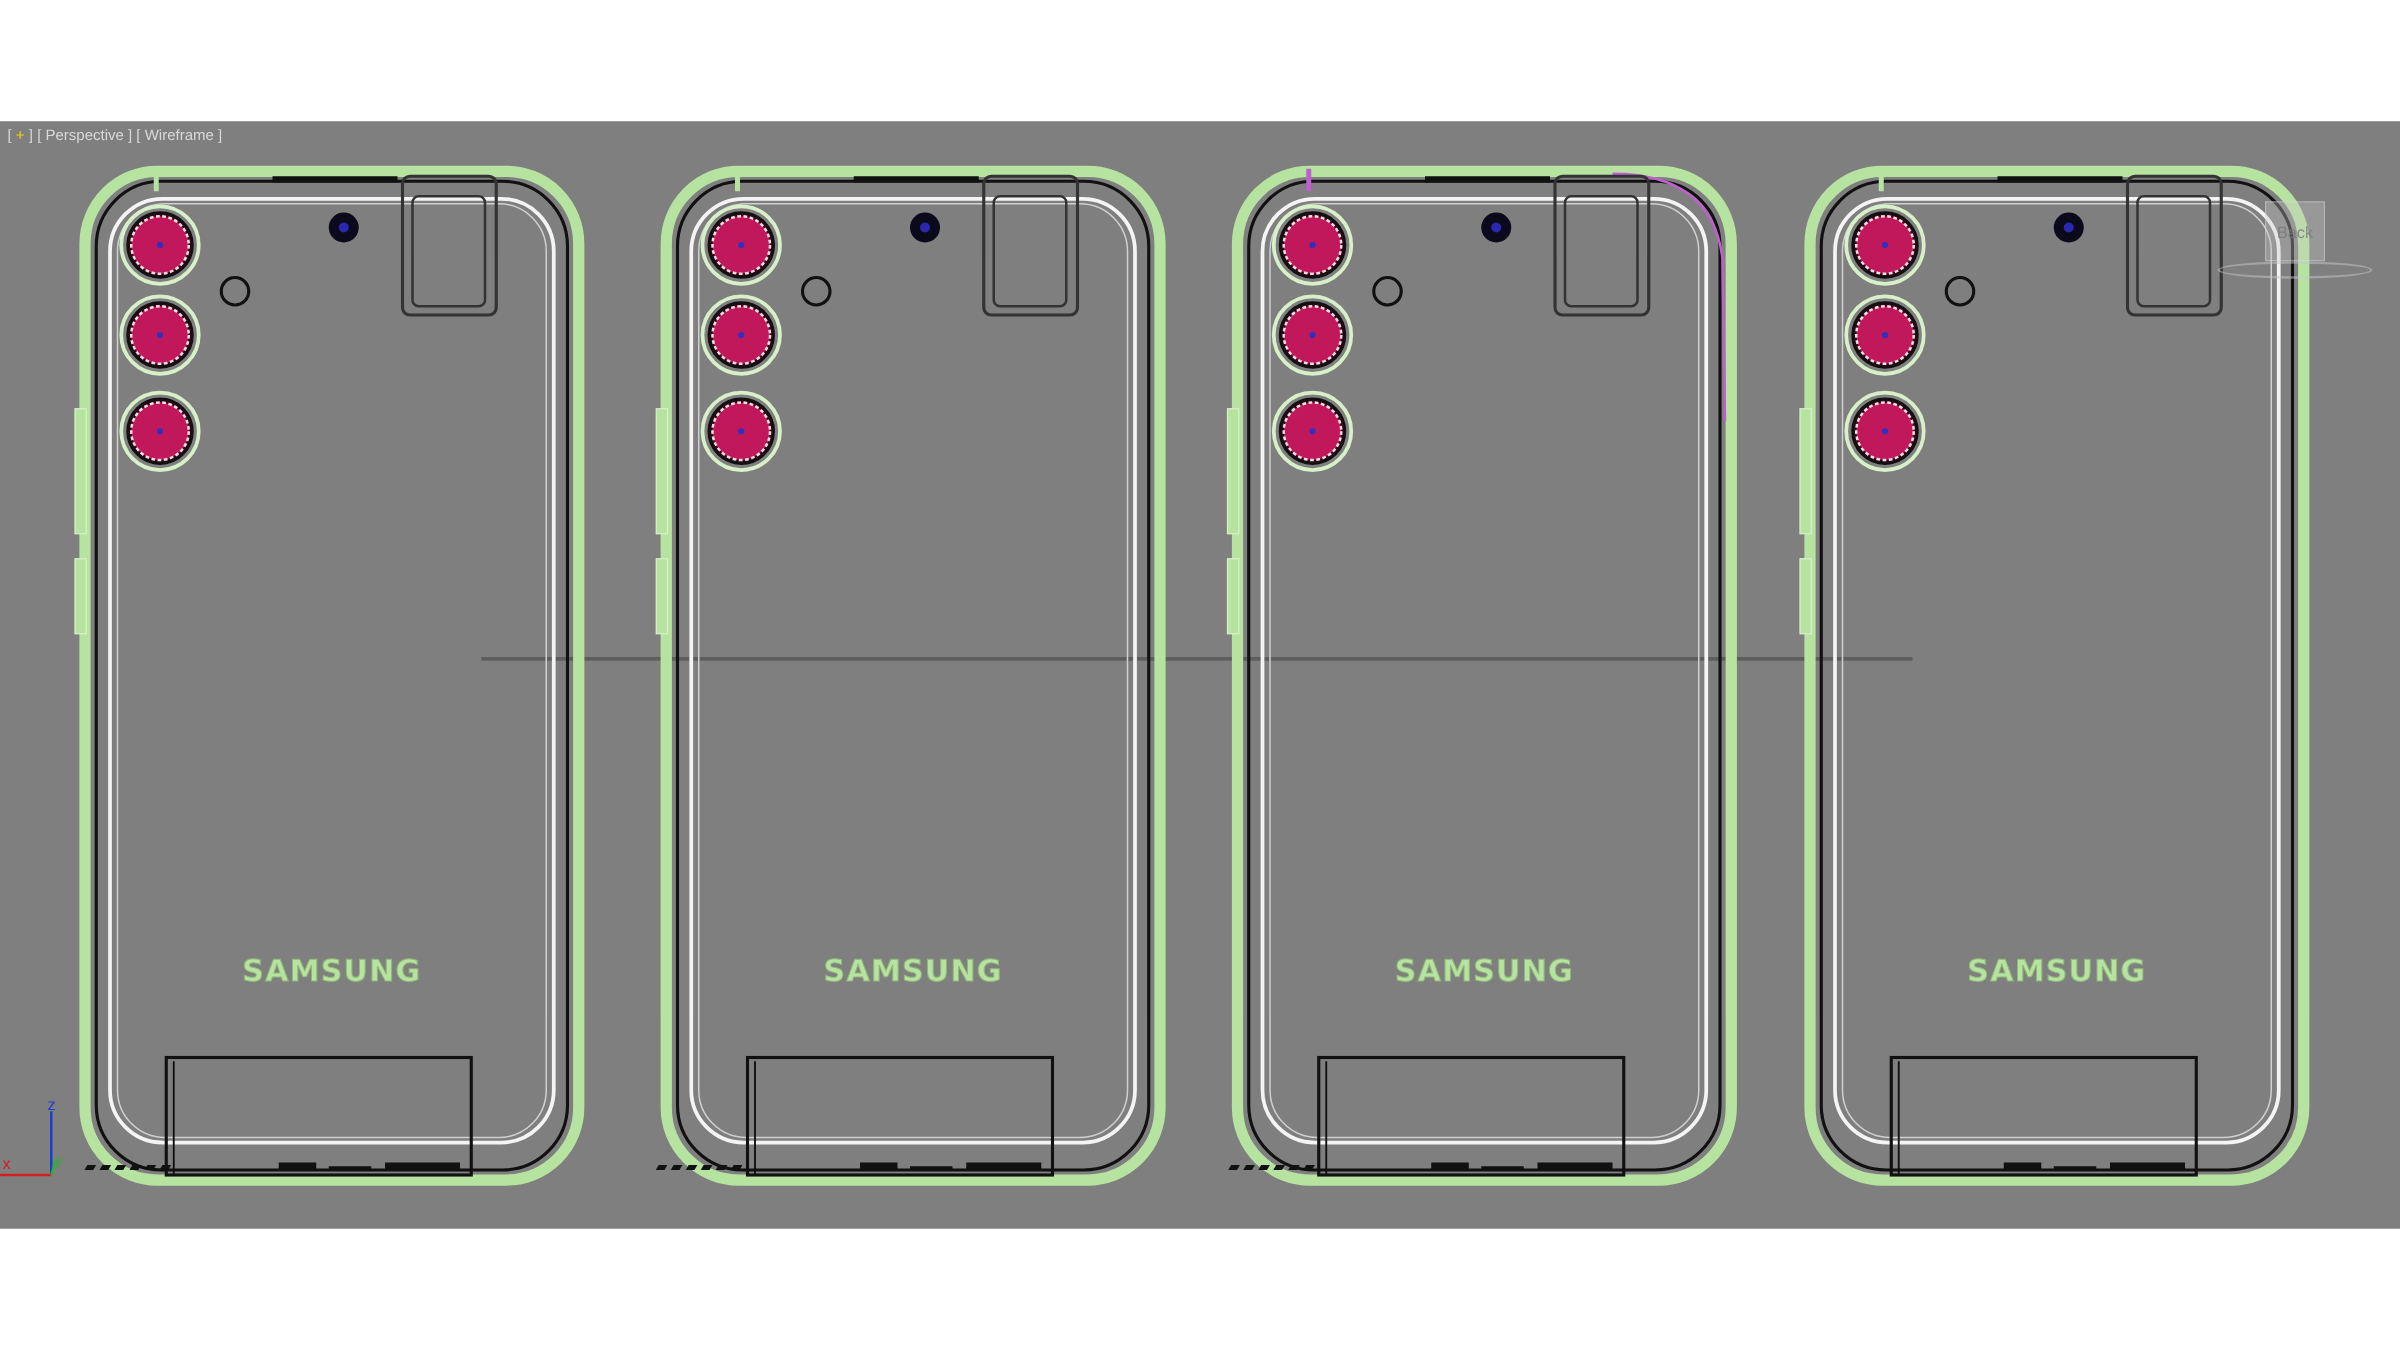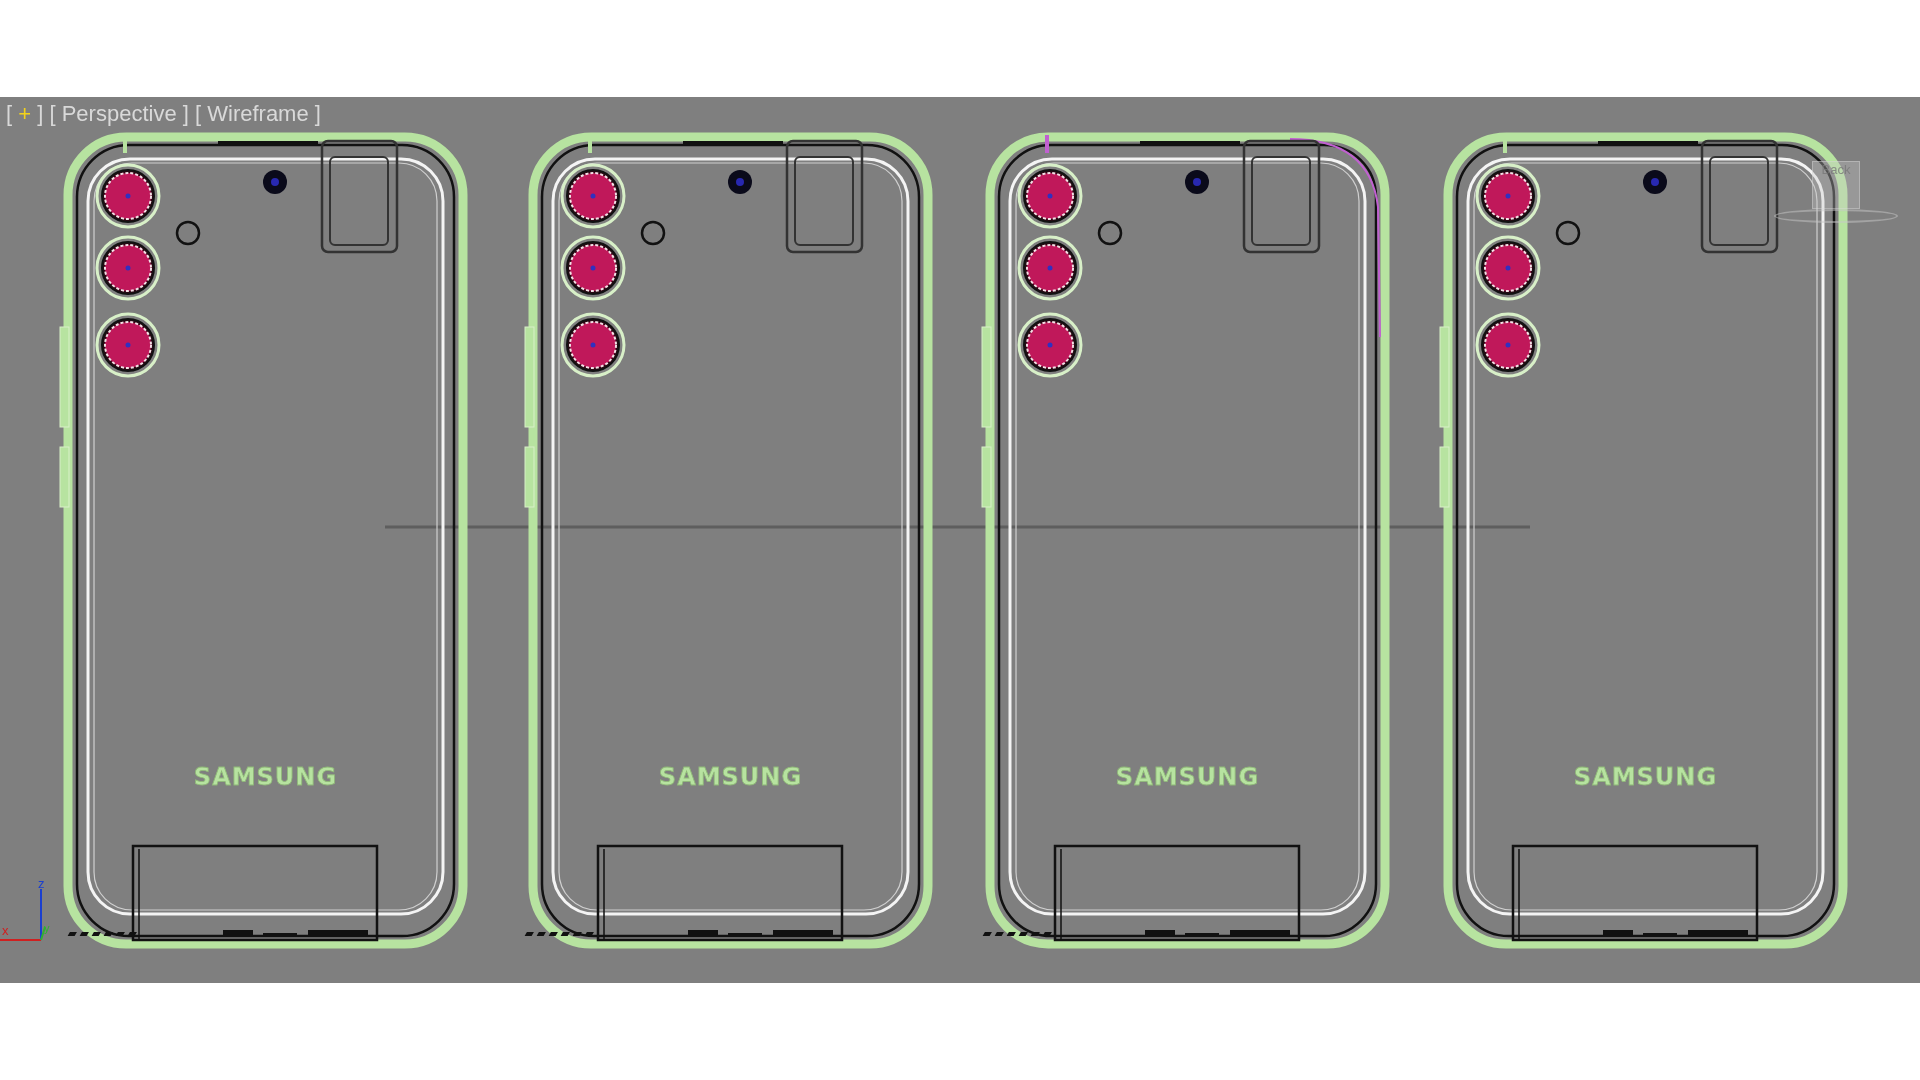--- a/index.html
+++ b/index.html
@@ -1,22 +1,22 @@
 <!DOCTYPE html>
 <html><head>
 <meta charset="utf-8">
 <style>
   html,body{margin:0;padding:0;background:#ffffff;}
   body{width:1920px;height:1080px;position:relative;overflow:hidden;font-family:"Liberation Sans",sans-serif;}
   .viewport{position:absolute;left:0;top:97px;width:1920px;height:886px;background:#7f7f7f;overflow:hidden;}
-  .vp-label{position:absolute;left:6px;top:4px;font-size:22px;color:#d9d9d9;letter-spacing:0px;white-space:pre;}
+  .vp-label{position:absolute;left:6px;top:4px;font-size:12px;color:#d9d9d9;letter-spacing:0px;white-space:pre;}
   .vp-label .plus{color:#f2d21a;}
   .vp-label span{cursor:pointer;}
   svg.scene{position:absolute;left:0;top:-97px;width:1920px;height:1080px;}
-  .viewcube{position:absolute;left:1812px;top:64px;width:46px;height:46px;background:rgba(200,200,200,0.35);border:1px solid rgba(220,220,220,0.4);color:rgba(120,120,120,0.8);font-size:13px;display:flex;align-items:flex-start;justify-content:center;}
+  .viewcube{position:absolute;left:1812px;top:64px;width:46px;height:46px;background:rgba(200,200,200,0.35);border:1px solid rgba(220,220,220,0.4);color:rgba(120,120,120,0.8);font-size:13px;display:flex;align-items:center;justify-content:center;}
   .viewcube-ring{position:absolute;left:1774px;top:112px;width:120px;height:10px;border-radius:50%;border:2px solid rgba(200,200,200,0.5);}
   .axis{position:absolute;left:0;top:780px;width:60px;height:70px;}
 </style>
 </head>
 <body>
 
 <div class="viewport">
   <svg class="scene" viewBox="0 0 1920 1080" xmlns="http://www.w3.org/2000/svg">
 
     <line x1="385" y1="527" x2="1530" y2="527" stroke="#5e5e5e" stroke-width="3"></line>

